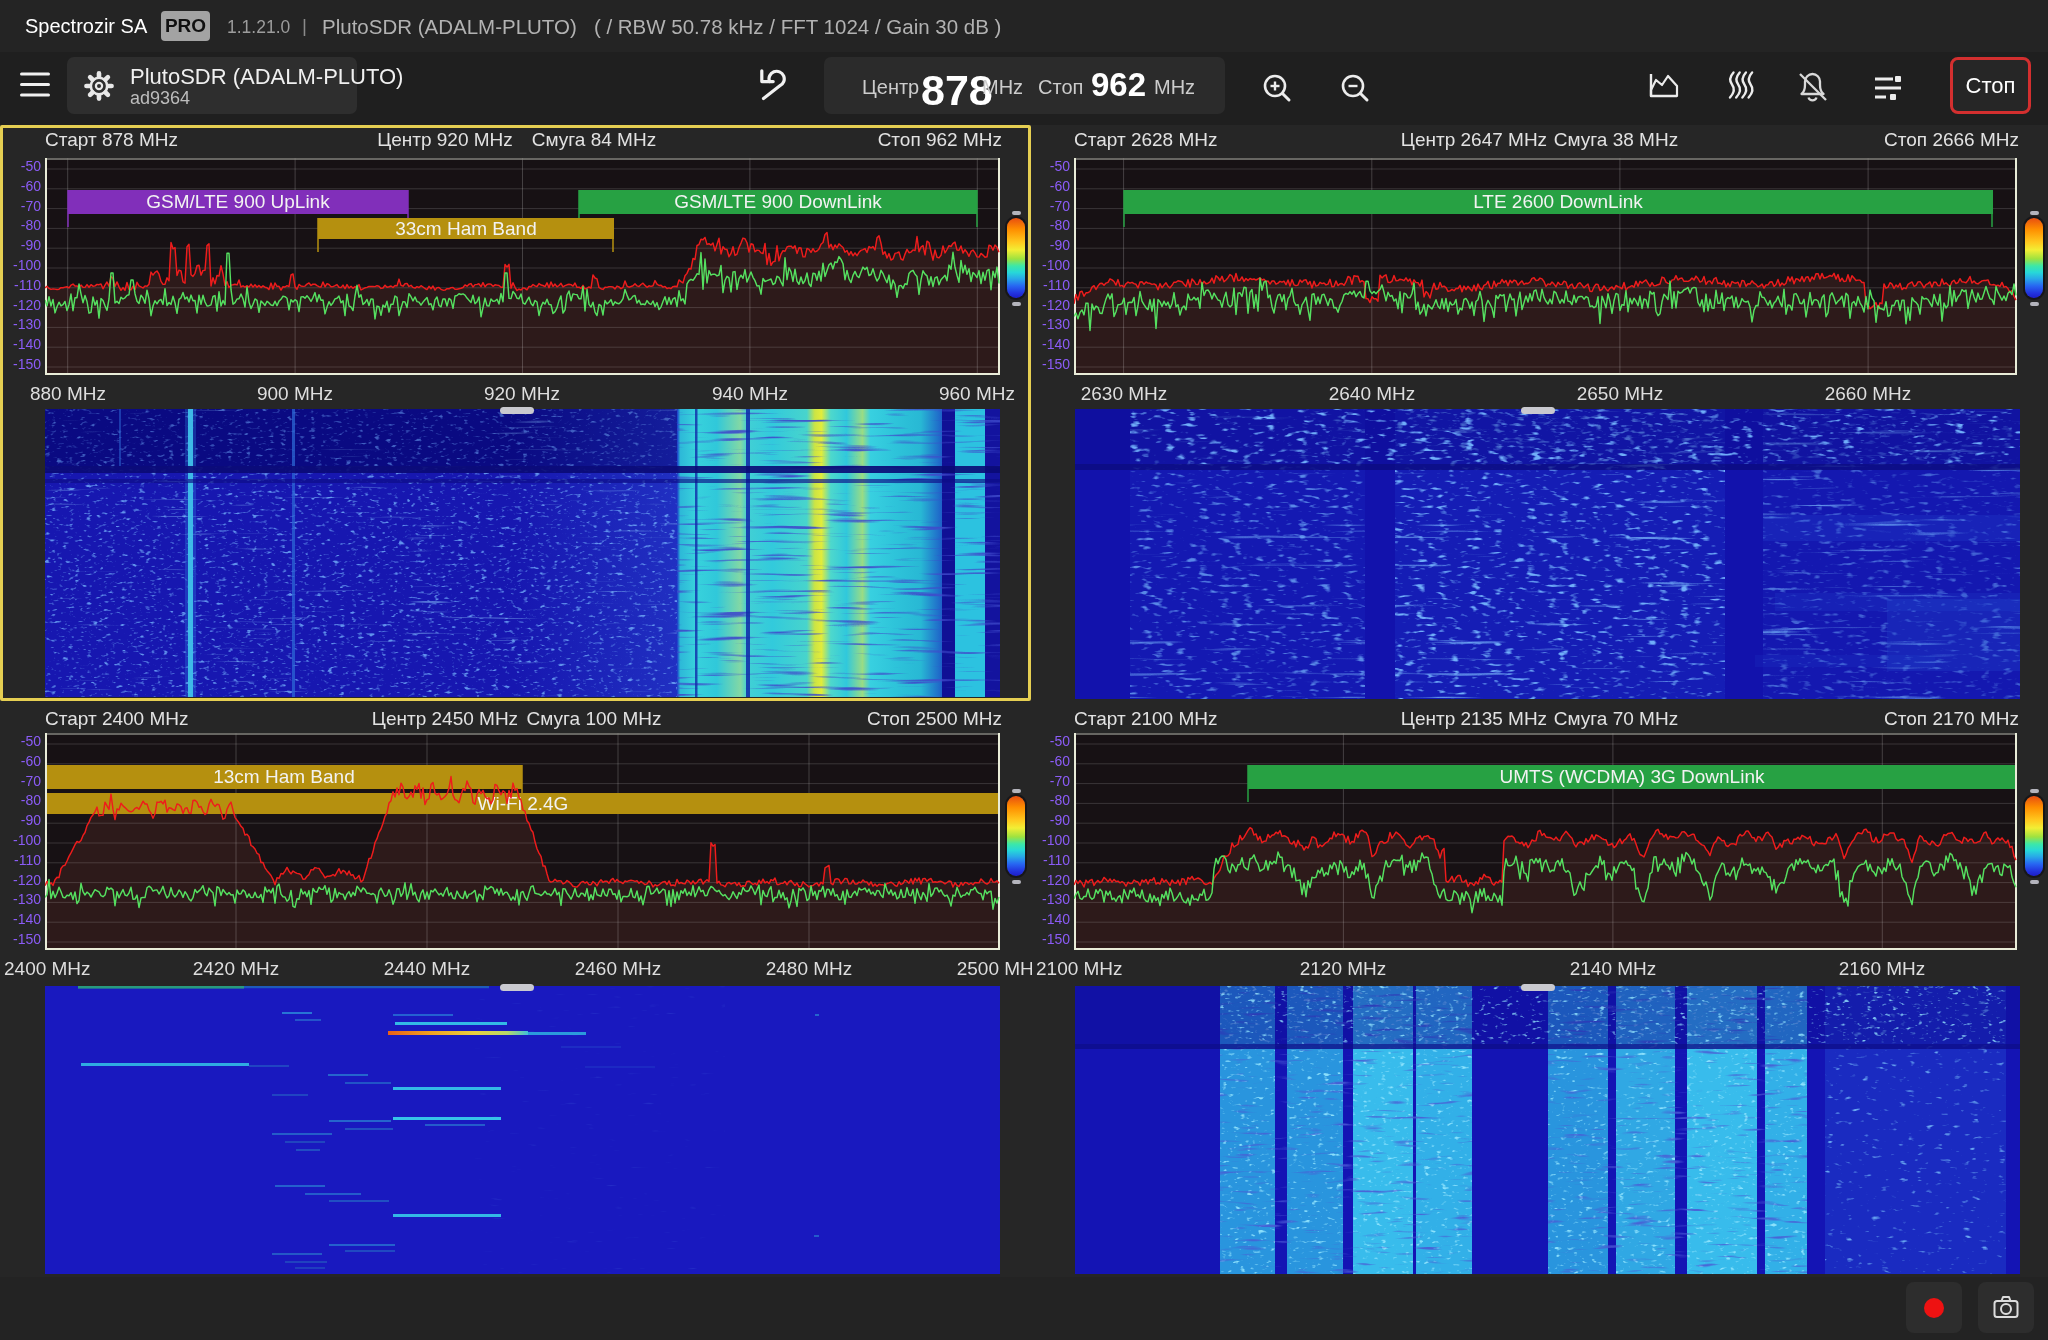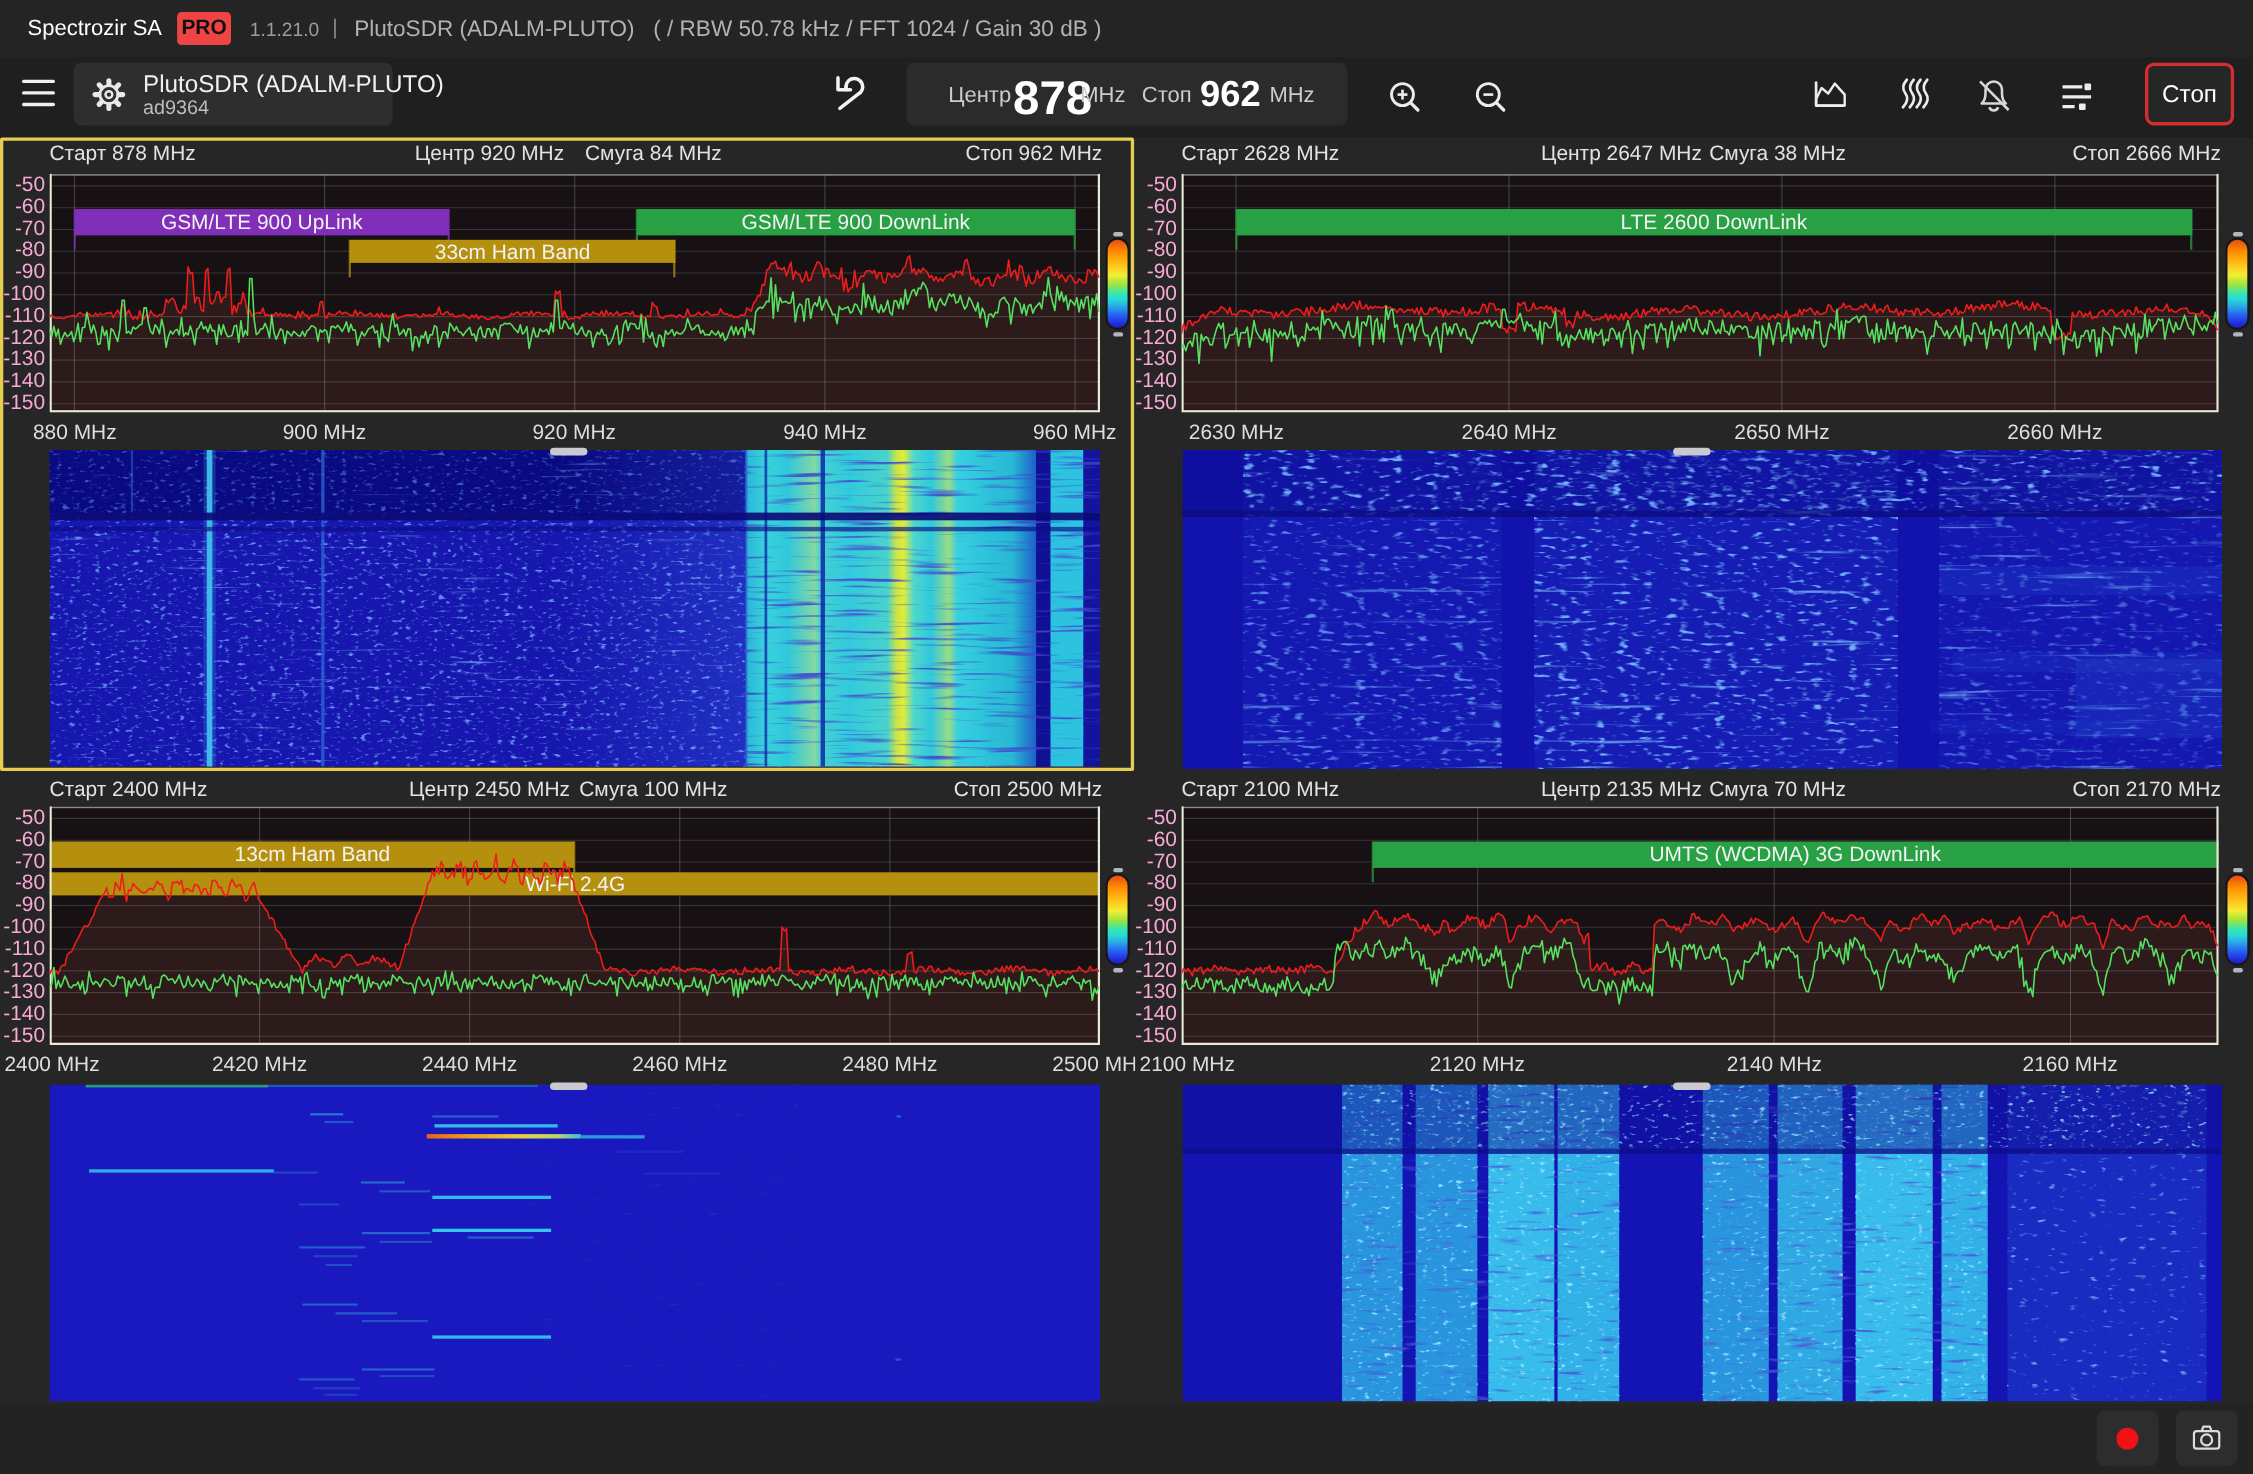--- a/index.html
+++ b/index.html
@@ -1,24 +1,24 @@
 <!DOCTYPE html>
 <html><head><meta charset="utf-8"><style>
 *{margin:0;padding:0;box-sizing:border-box}
 html,body{width:2048px;height:1340px;overflow:hidden;background:#262626}
 body{font-family:"Liberation Sans",sans-serif;position:relative}
 .abs{position:absolute}
 .hl{position:absolute;font-size:19px;color:#e2e2e2;white-space:nowrap}
-.yl{position:absolute;font-size:19px;color:#f9a8d4;white-space:nowrap}
+.yl{position:absolute;font-size:14px;color:#8b5cf6;white-space:nowrap}
 .xl{position:absolute;font-size:19px;color:#dedede;width:140px;text-align:center;white-space:nowrap}
 </style></head><body>
 <div class="abs" style="left:0;top:0;width:2048px;height:52px;background:#242424"></div>
 <div class="abs" style="left:0;top:52px;width:2048px;height:73px;background:#1f1f1f"></div>
 <div class="abs" style="left:25px;top:15px;font-size:20px;font-weight:400;color:#fff">Spectrozir SA</div>
-<div class="abs" style="left:161px;top:11px;width:49px;height:30px;background:#ef4444;border-radius:4px;color:#111;font-size:19px;font-weight:700;text-align:center;line-height:30px">PRO</div>
+<div class="abs" style="left:161px;top:11px;width:49px;height:30px;background:#a3a3a3;border-radius:4px;color:#111;font-size:19px;font-weight:700;text-align:center;line-height:30px">PRO</div>
 <div class="abs" style="left:227px;top:17px;font-size:17.5px;color:#9c9c9c">1.1.21.0</div>
 <div class="abs" style="left:302px;top:15px;font-size:19px;color:#8a8a8a">|</div>
 <div class="abs" style="left:322px;top:15px;font-size:20.5px;color:#b2b2b2">PlutoSDR (ADALM-PLUTO)&nbsp;&nbsp;&nbsp;(&nbsp;/ RBW 50.78 kHz / FFT 1024 / Gain 30 dB )</div>
 <div class="abs" style="left:67px;top:57px;width:290px;height:57px;background:#2e2e2e;border-radius:7px"></div>
 <div class="abs" style="left:130px;top:64px;font-size:22px;color:#f0f0f0">PlutoSDR (ADALM-PLUTO)</div>
 <div class="abs" style="left:130px;top:88px;font-size:18px;color:#bdbdbd">ad9364</div>
 <div class="abs" style="left:824px;top:57px;width:401px;height:57px;background:#2b2b2b;border-radius:7px"></div>
 <div class="abs" style="left:862px;top:76px;font-size:20px;color:#cccccc">Центр</div>
 <div class="abs" style="left:921px;top:66px;font-size:43px;font-weight:700;color:#fff">878</div>
 <div class="abs" style="left:982px;top:76px;font-size:20px;color:#cccccc">MHz</div>

